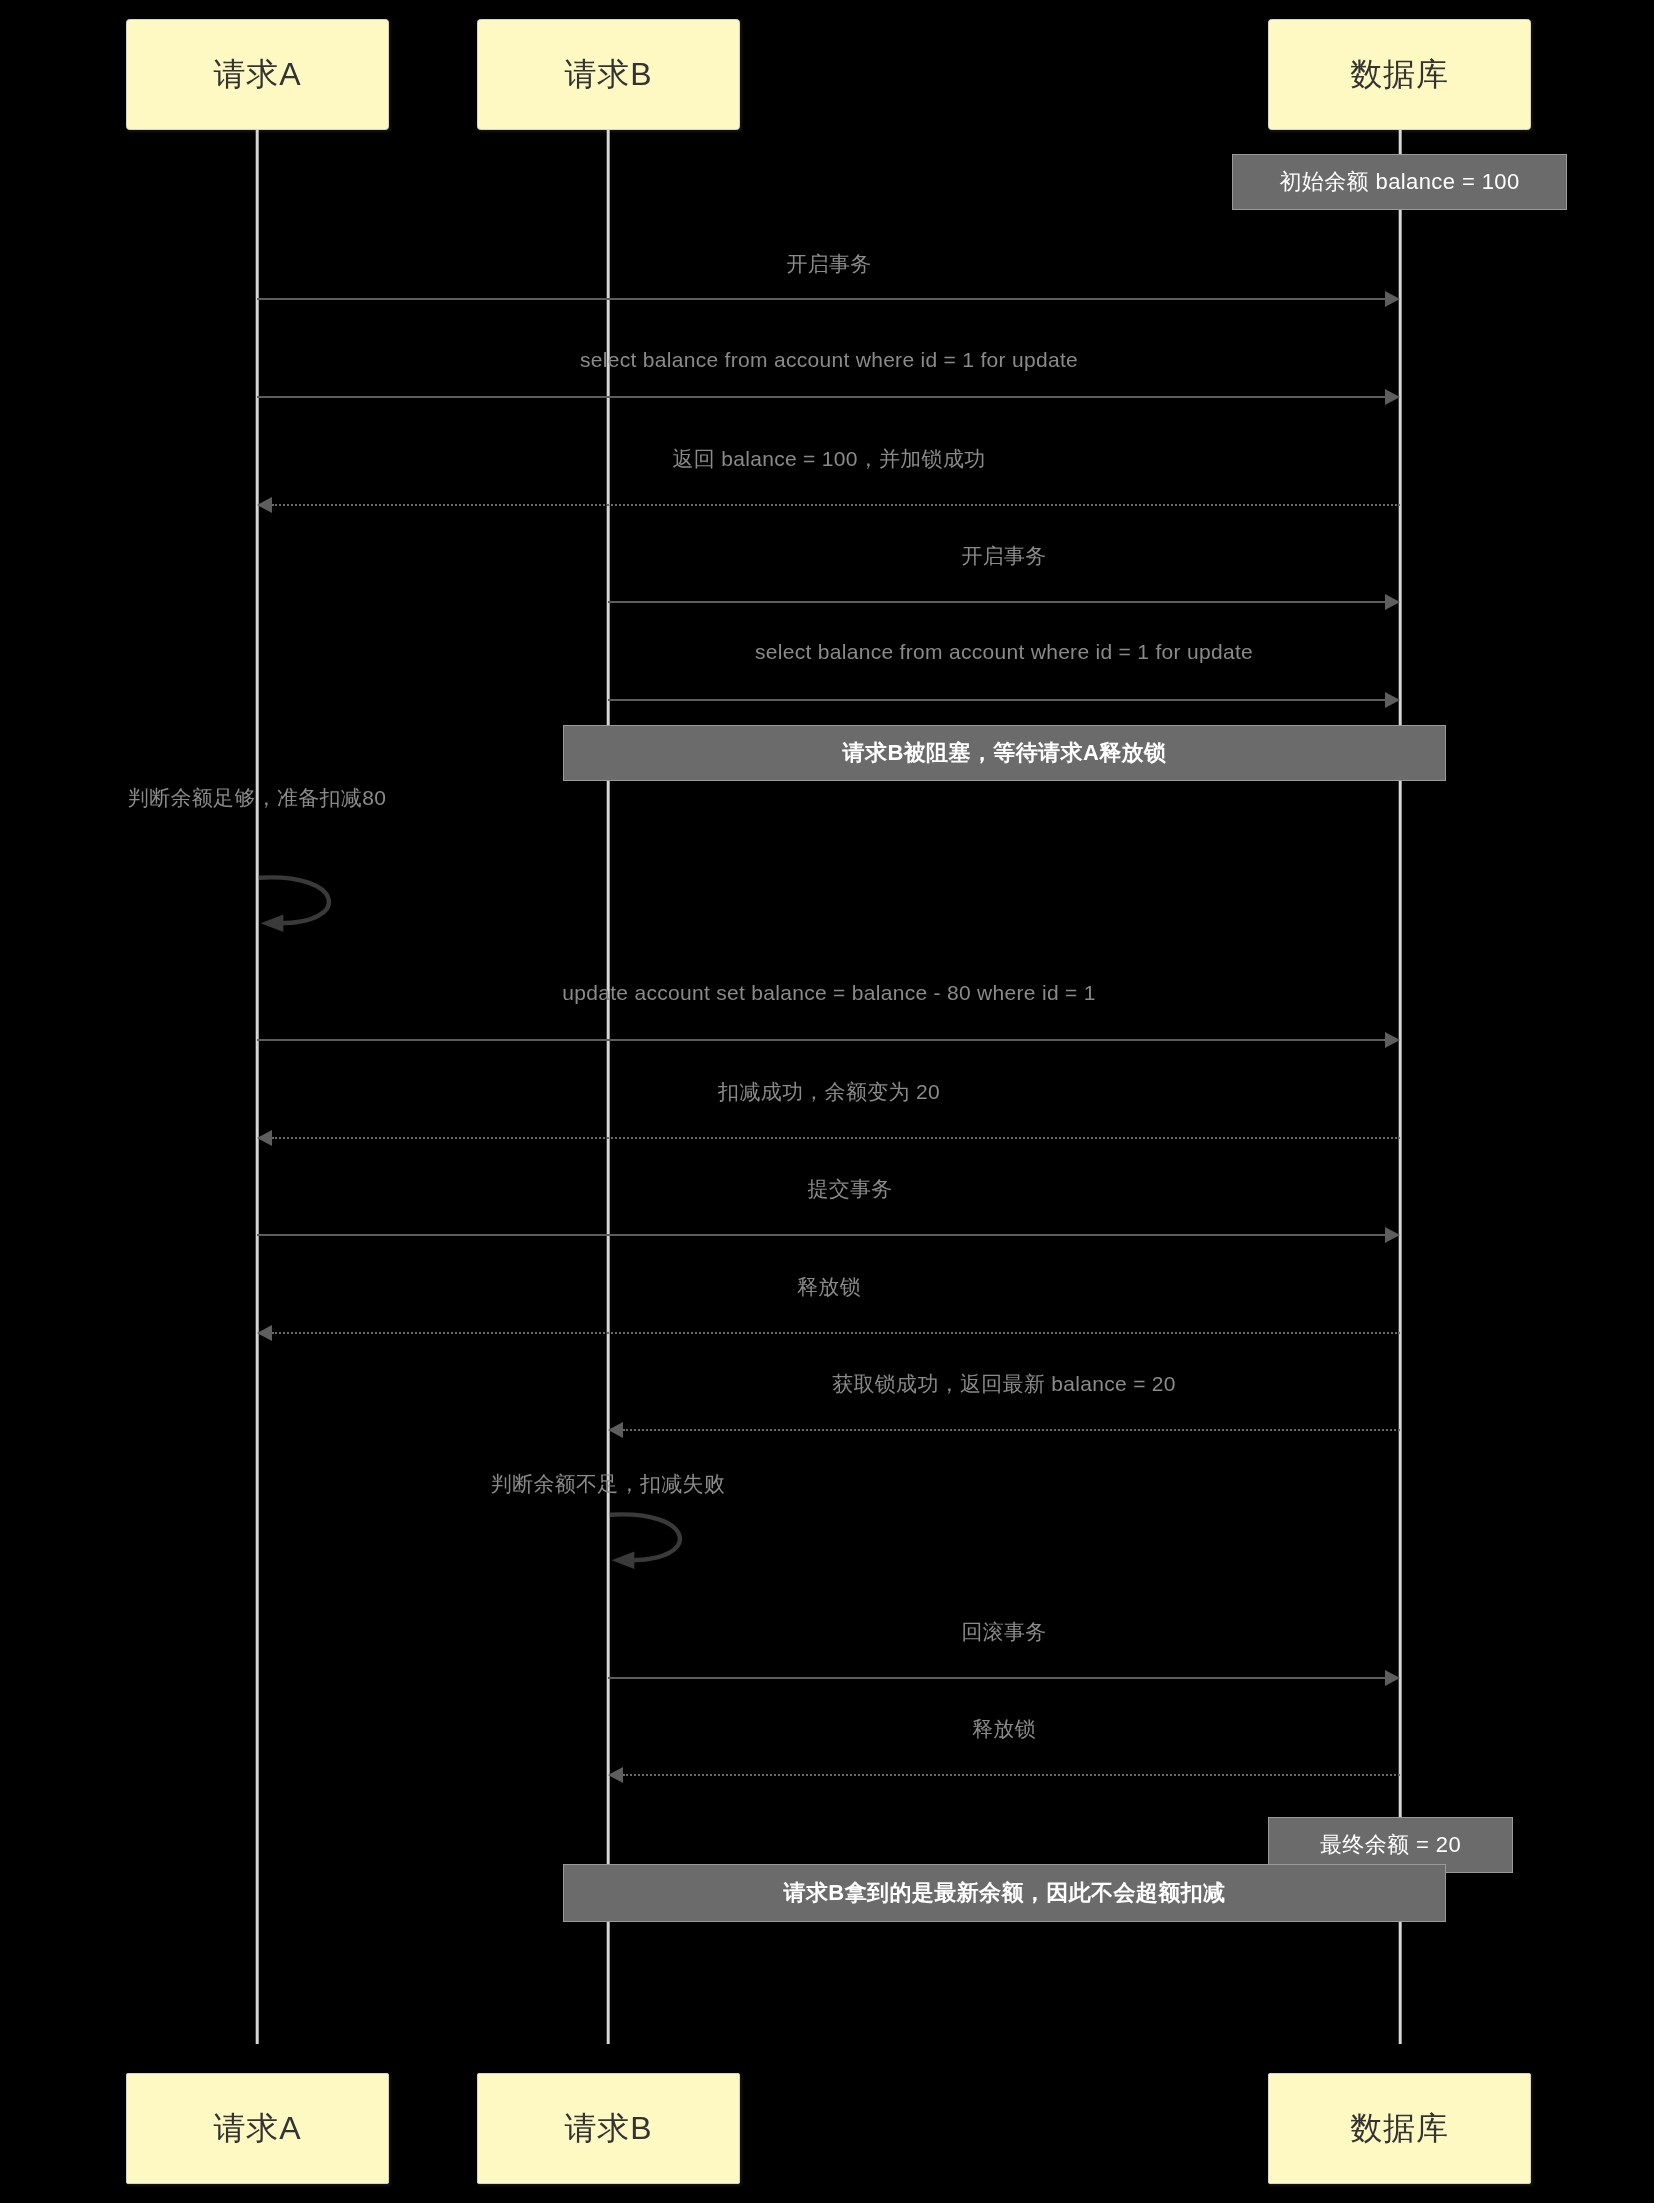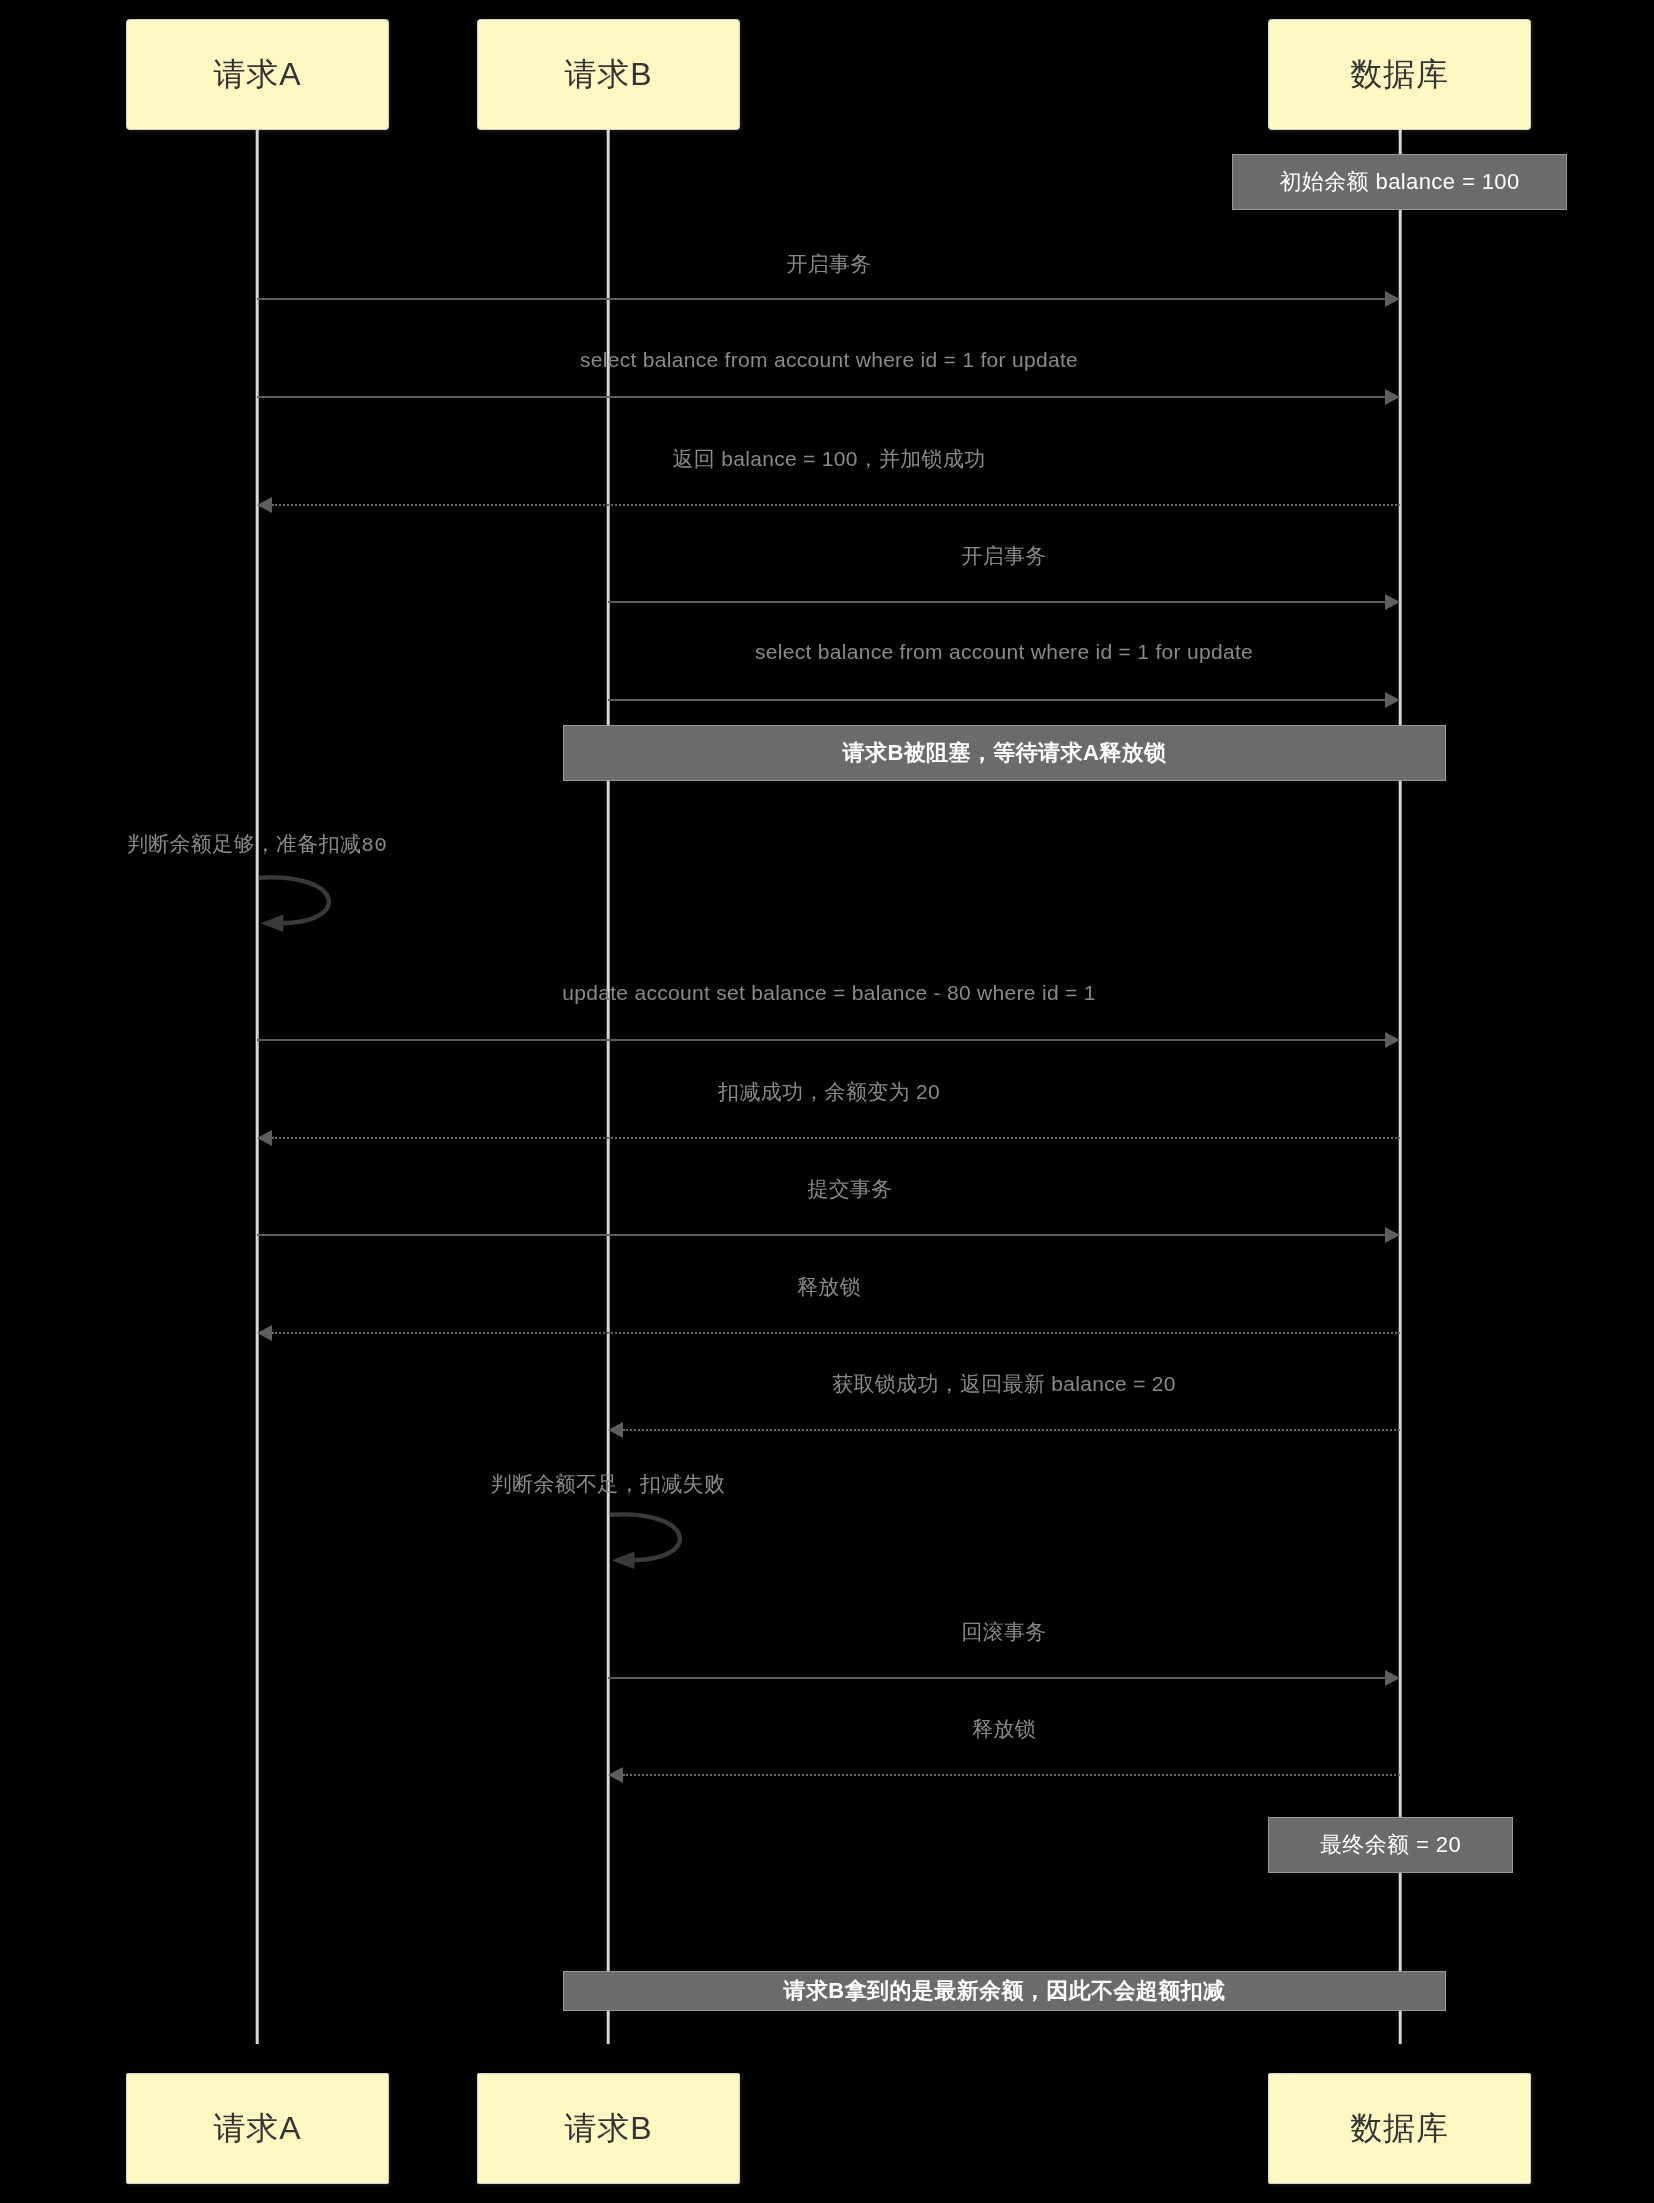--- a/index.html
+++ b/index.html
@@ -157,21 +157,21 @@
   <div class="msg-label" style="left:1004px; top:640px;">select balance from account where id = 1 for update</div>
   <div class="msg-line" style="left:608px; top:699px; width:777px;"></div>
   <div class="arrow-head right" style="left:1385px; top:692px;"></div>
 
   
   <div class="note" style="left:563px; top:725px; width:883px; height:56px;">
     <span>请求B被阻塞，等待请求A释放锁</span>
   </div>
 
   
-  <div class="msg-label" style="left:257px; top:830px; transform:translateX(-50%);font-family:Liberation Mono, monospace;">判断余额足够，准备扣减80</div>
+  <div class="msg-label" style="left:257px; top:784px; transform:translateX(-50%);">判断余额足够，准备扣减80</div>
   <svg class="self-loop" width="114" height="70" style="left:257px; top:869px;" viewBox="0 0 130 80">
     <path d="M 2,10 C 100,4 108,62 26,62"></path>
     <polygon points="30,52 30,72 4,62"></polygon>
   </svg>
 
   
   <div class="msg-label" style="left:829px; top:981px;">update account set balance = balance - 80 where id = 1</div>
   <div class="msg-line" style="left:257px; top:1039px; width:1128px;"></div>
   <div class="arrow-head right" style="left:1385px; top:1032px;"></div>
 
@@ -213,21 +213,21 @@
   <div class="arrow-head left" style="left:608px; top:1767px;"></div>
 
   
   <div class="note plain" style="left:1268px; top:1817px; width:245px; height:56px;">
     <span>最终余额 = 20</span>
   </div>
 
   
 
   
-  <div class="note" style="left:563px; top:1971px; width:883px; height:40px;">
+  <div class="note" style="left:563px; top:1864px; width:883px; height:58px;">
     <span>请求B拿到的是最新余额，因此不会超额扣减</span>
   </div>
 
   
   <div class="participant bottom" style="left:126px; top:2073px; width:263px; height:111px;">
     <span>请求A</span>
   </div>
   <div class="participant bottom" style="left:477px; top:2073px; width:263px; height:111px;">
     <span>请求B</span>
   </div>

